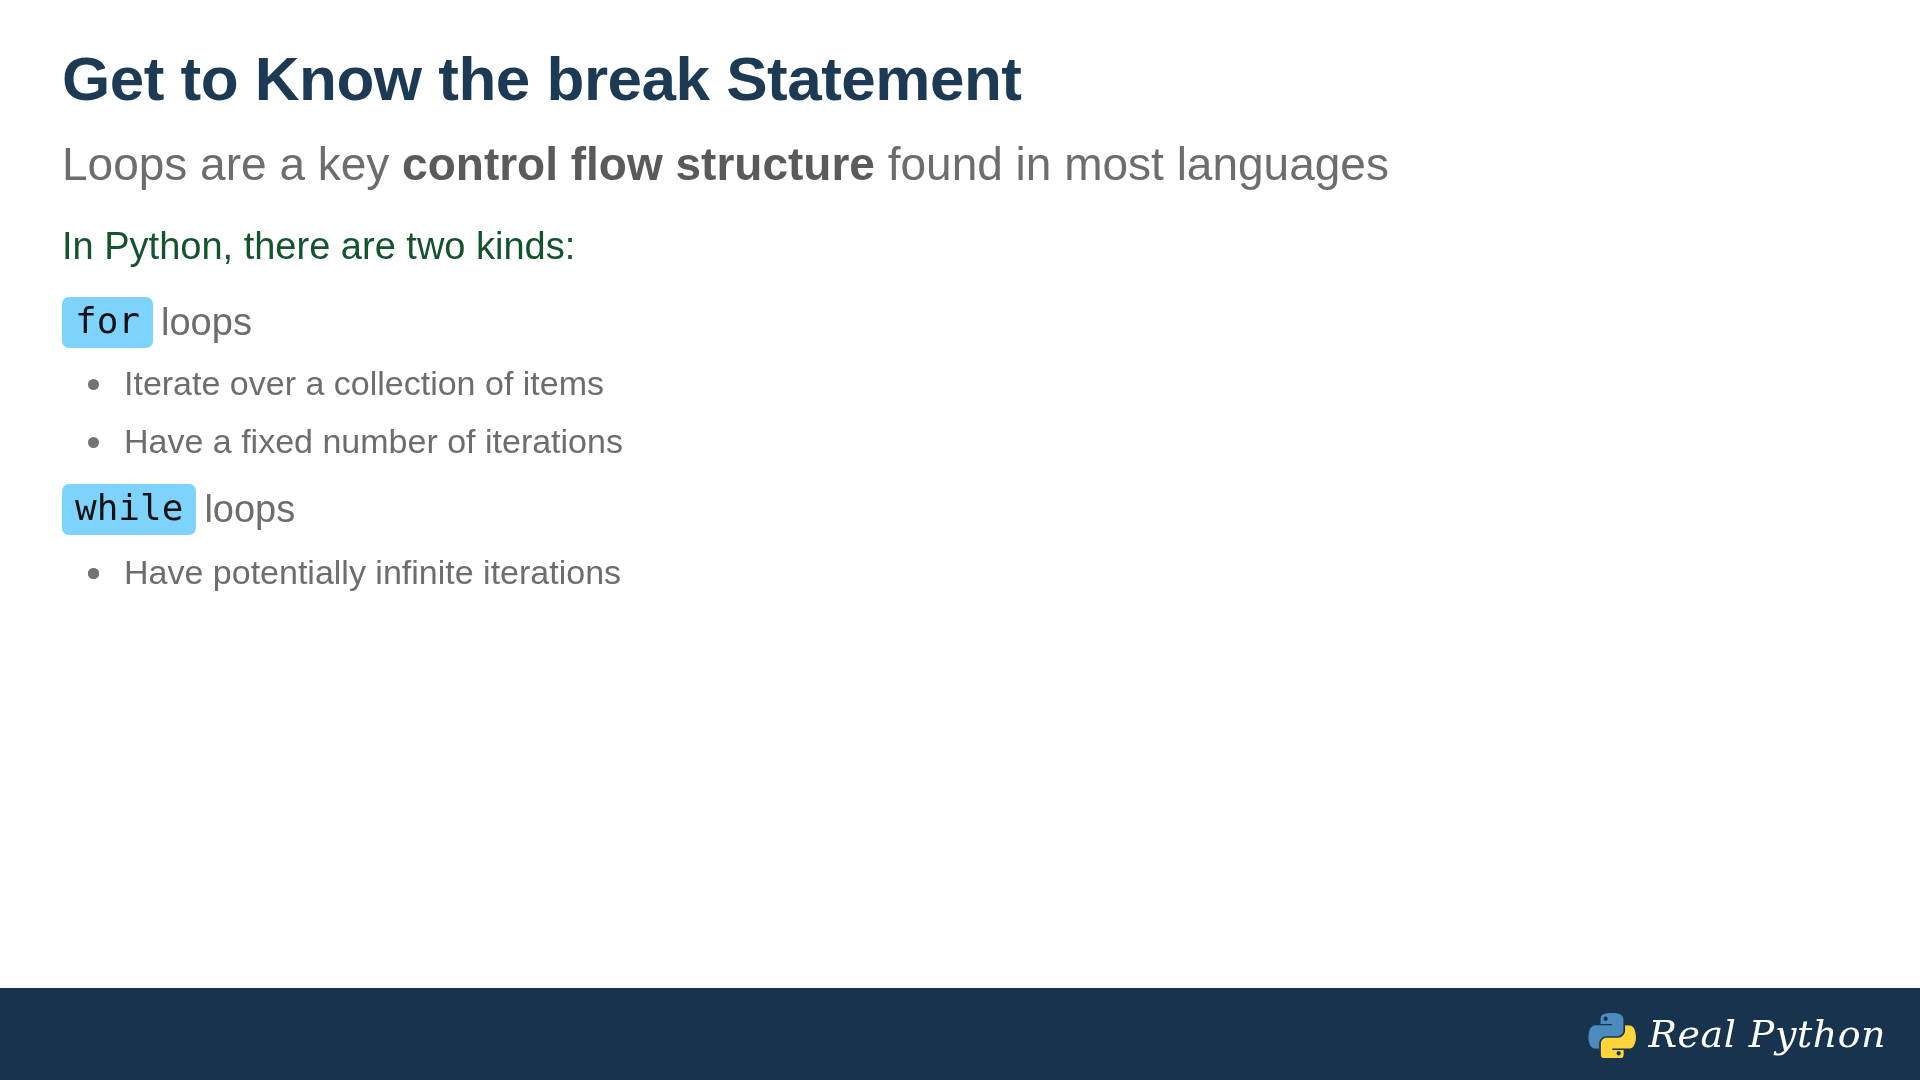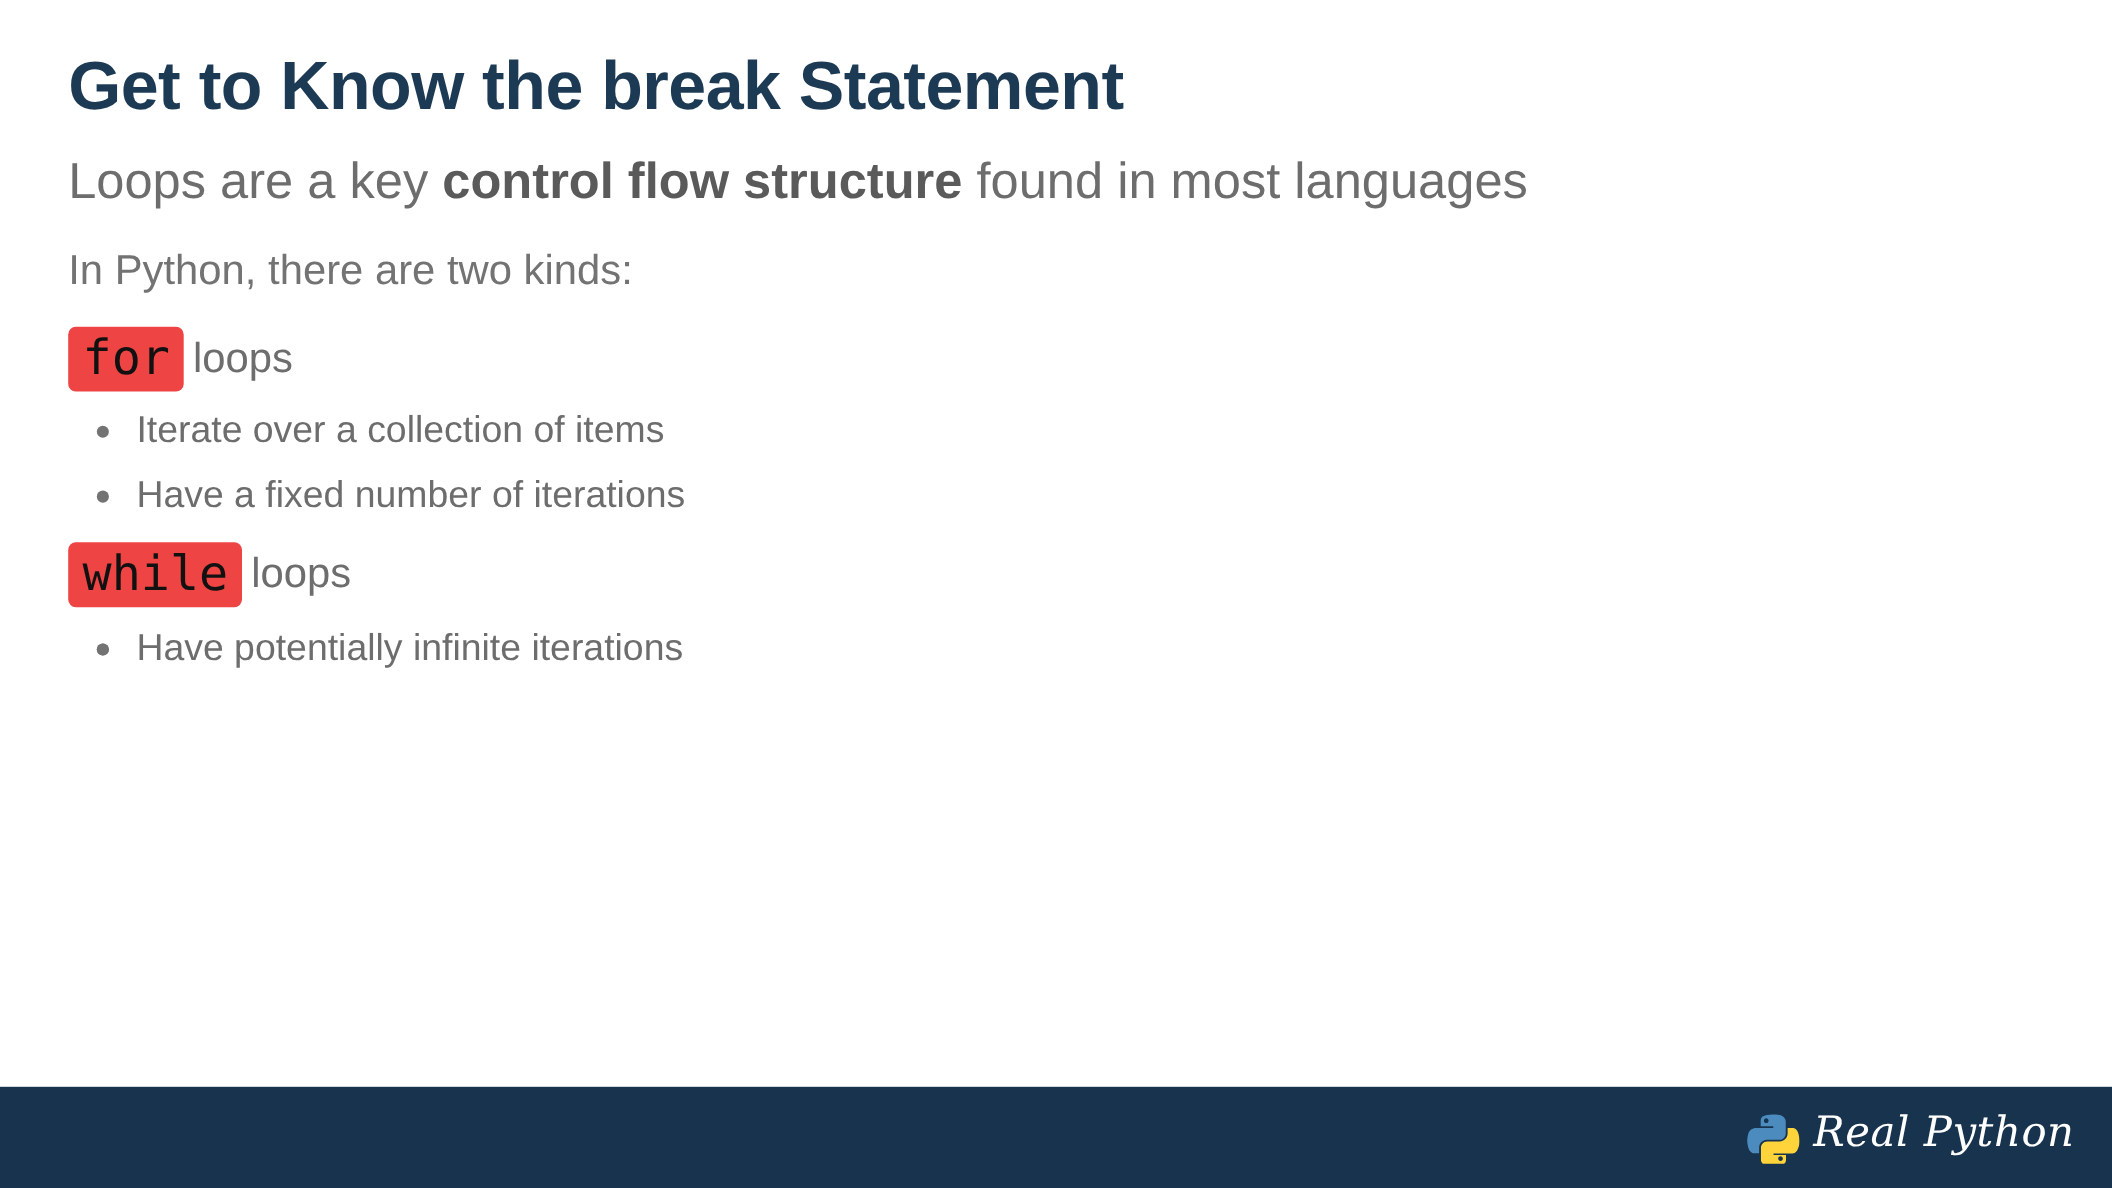--- a/index.html
+++ b/index.html
@@ -50,41 +50,41 @@
     white-space: nowrap;
     font-weight: normal;
   }
   .lead .strong {
     font-weight: bold;
     color: #5a5a5a;
   }
 
   .kinds-line {
     font-size: 38px;
-    color: #737373;
+    color: #14532d;
     line-height: 1.28;
     margin: 0 0 26px 0;
     white-space: nowrap;
   }
 
   .loop-heading {
     font-size: 38px;
     color: #6d6d6d;
     line-height: 1.2;
     margin: 0 0 14px 0;
     white-space: nowrap;
     display: block;
   }
 
   .code-chip {
     display: inline-block;
     font-family: "DejaVu Sans Mono", "Liberation Mono", monospace;
-    font-size: 44px;
+    font-size: 36px;
     color: #111111;
-    background: #ef4444;
+    background: #7dd3fc;
     border-radius: 7px;
     padding: 5px 13px 7px 13px;
     line-height: 1.08;
     vertical-align: middle;
     margin-right: 8px;
   }
 
   .loop-heading .chip-label {
     vertical-align: middle;
   }
@@ -125,20 +125,21 @@
     height: 92px;
     background: #17334d;
   }
 
   .brand {
     position: absolute;
     right: 34px;
     top: 50%;
     transform: translateY(-50%);
     display: flex;
+    align-items: center;
     gap: 12px;
   }
 
   .brand-logo {
     width: 48px;
     height: 48px;
     display: block;
   }
 
   .brand-word {

